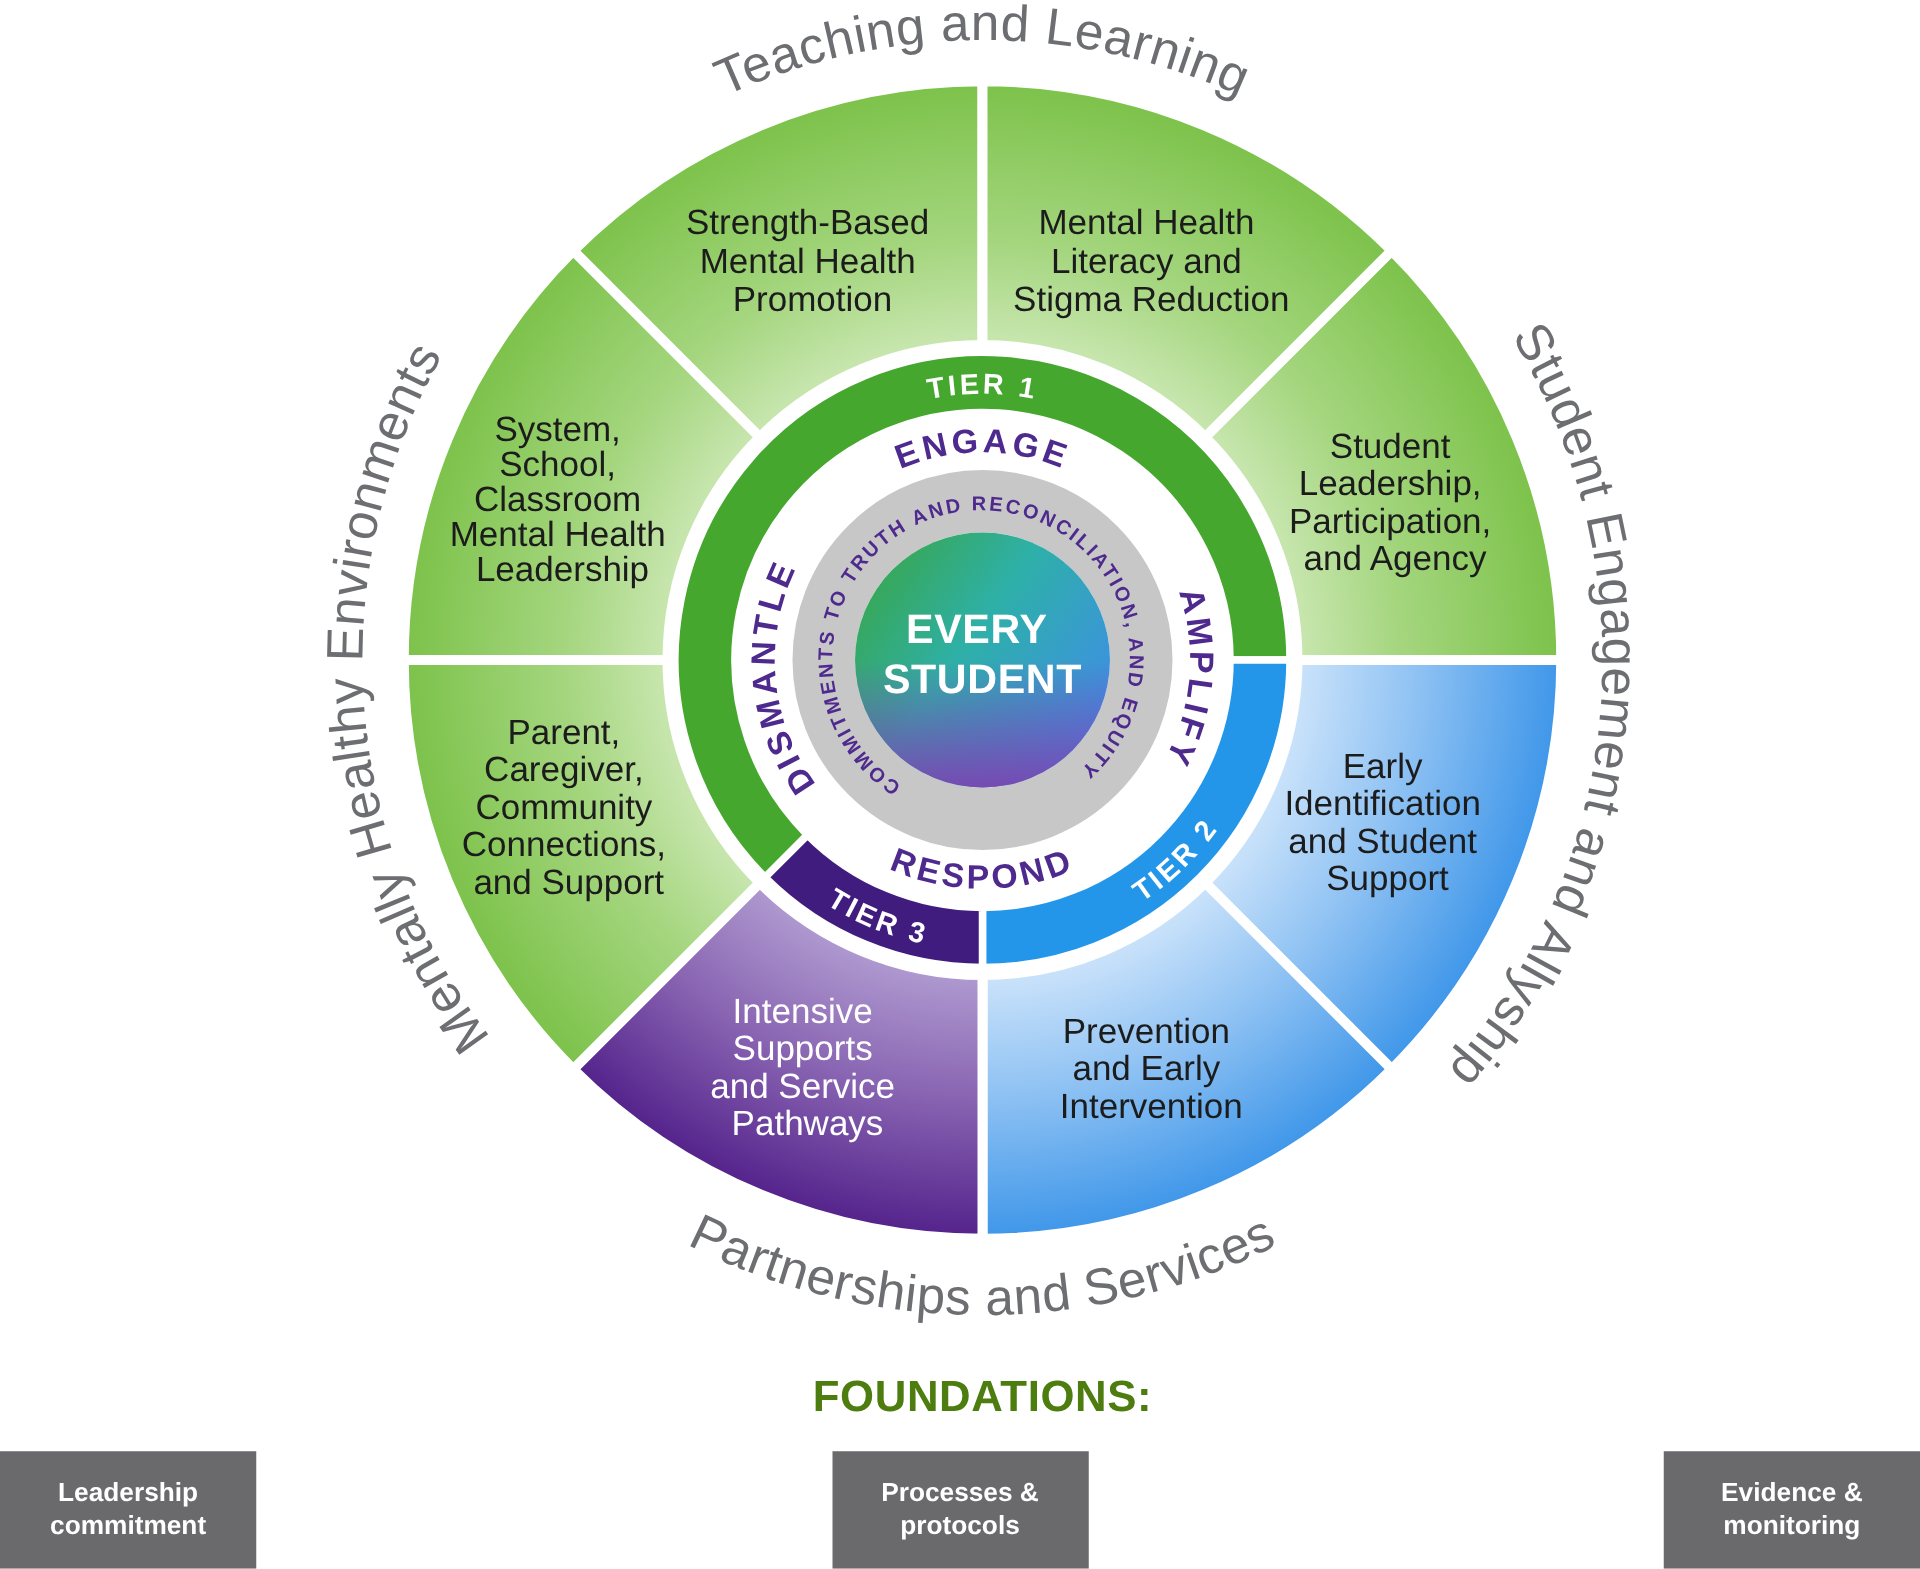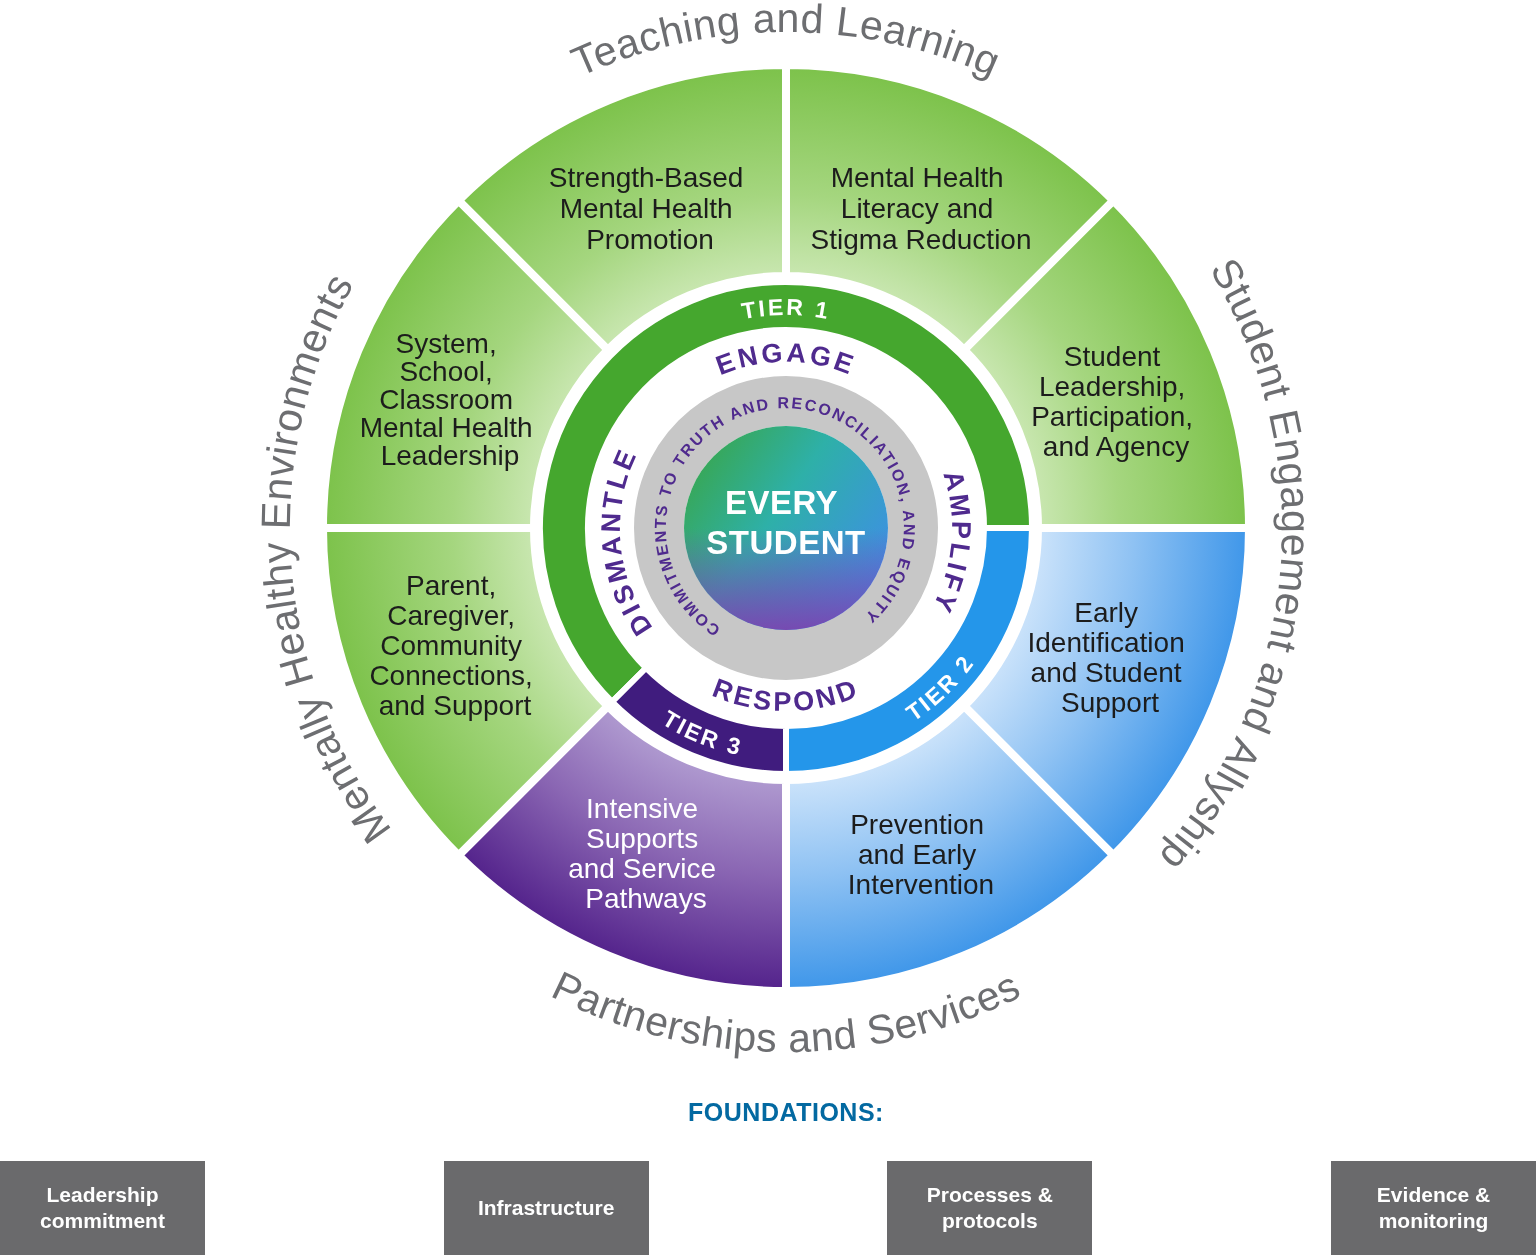--- a/index.html
+++ b/index.html
@@ -54,24 +54,24 @@
     letter-spacing: 0.5px;
     fill: #ffffff;
     text-anchor: middle;
   }
 
   .foundations-heading {
     position: absolute;
     top: 1098px;
     left: 786px;
     transform: translateX(-50%);
-    font-size: 25px;
+    font-size: 35px;
     font-weight: 800;
     letter-spacing: 0.5px;
-    color: #0369a1;
+    color: #4d7c0f;
     white-space: nowrap;
   }
   .foundations-row {
     position: absolute;
     left: 0; right: 0;
     top: 1161px;
     height: 94px;
     display: flex;
     justify-content: space-between;
   }
@@ -250,20 +250,19 @@
       <tspan x="450" y="437">Mental Health</tspan>
       <tspan x="450" y="465">Leadership</tspan>
     </text>
   </svg>
 
   <div class="foundations-heading">FOUNDATIONS:</div>
 
   <div class="foundations-row">
     <div class="foundation-box">Leadership
 commitment</div>
-    <div class="foundation-box">Infrastructure</div>
     <div class="foundation-box">Processes &amp;
 protocols</div>
     <div class="foundation-box">Evidence &amp;
 monitoring</div>
   </div>
 
 </div>
 
 </body></html>

